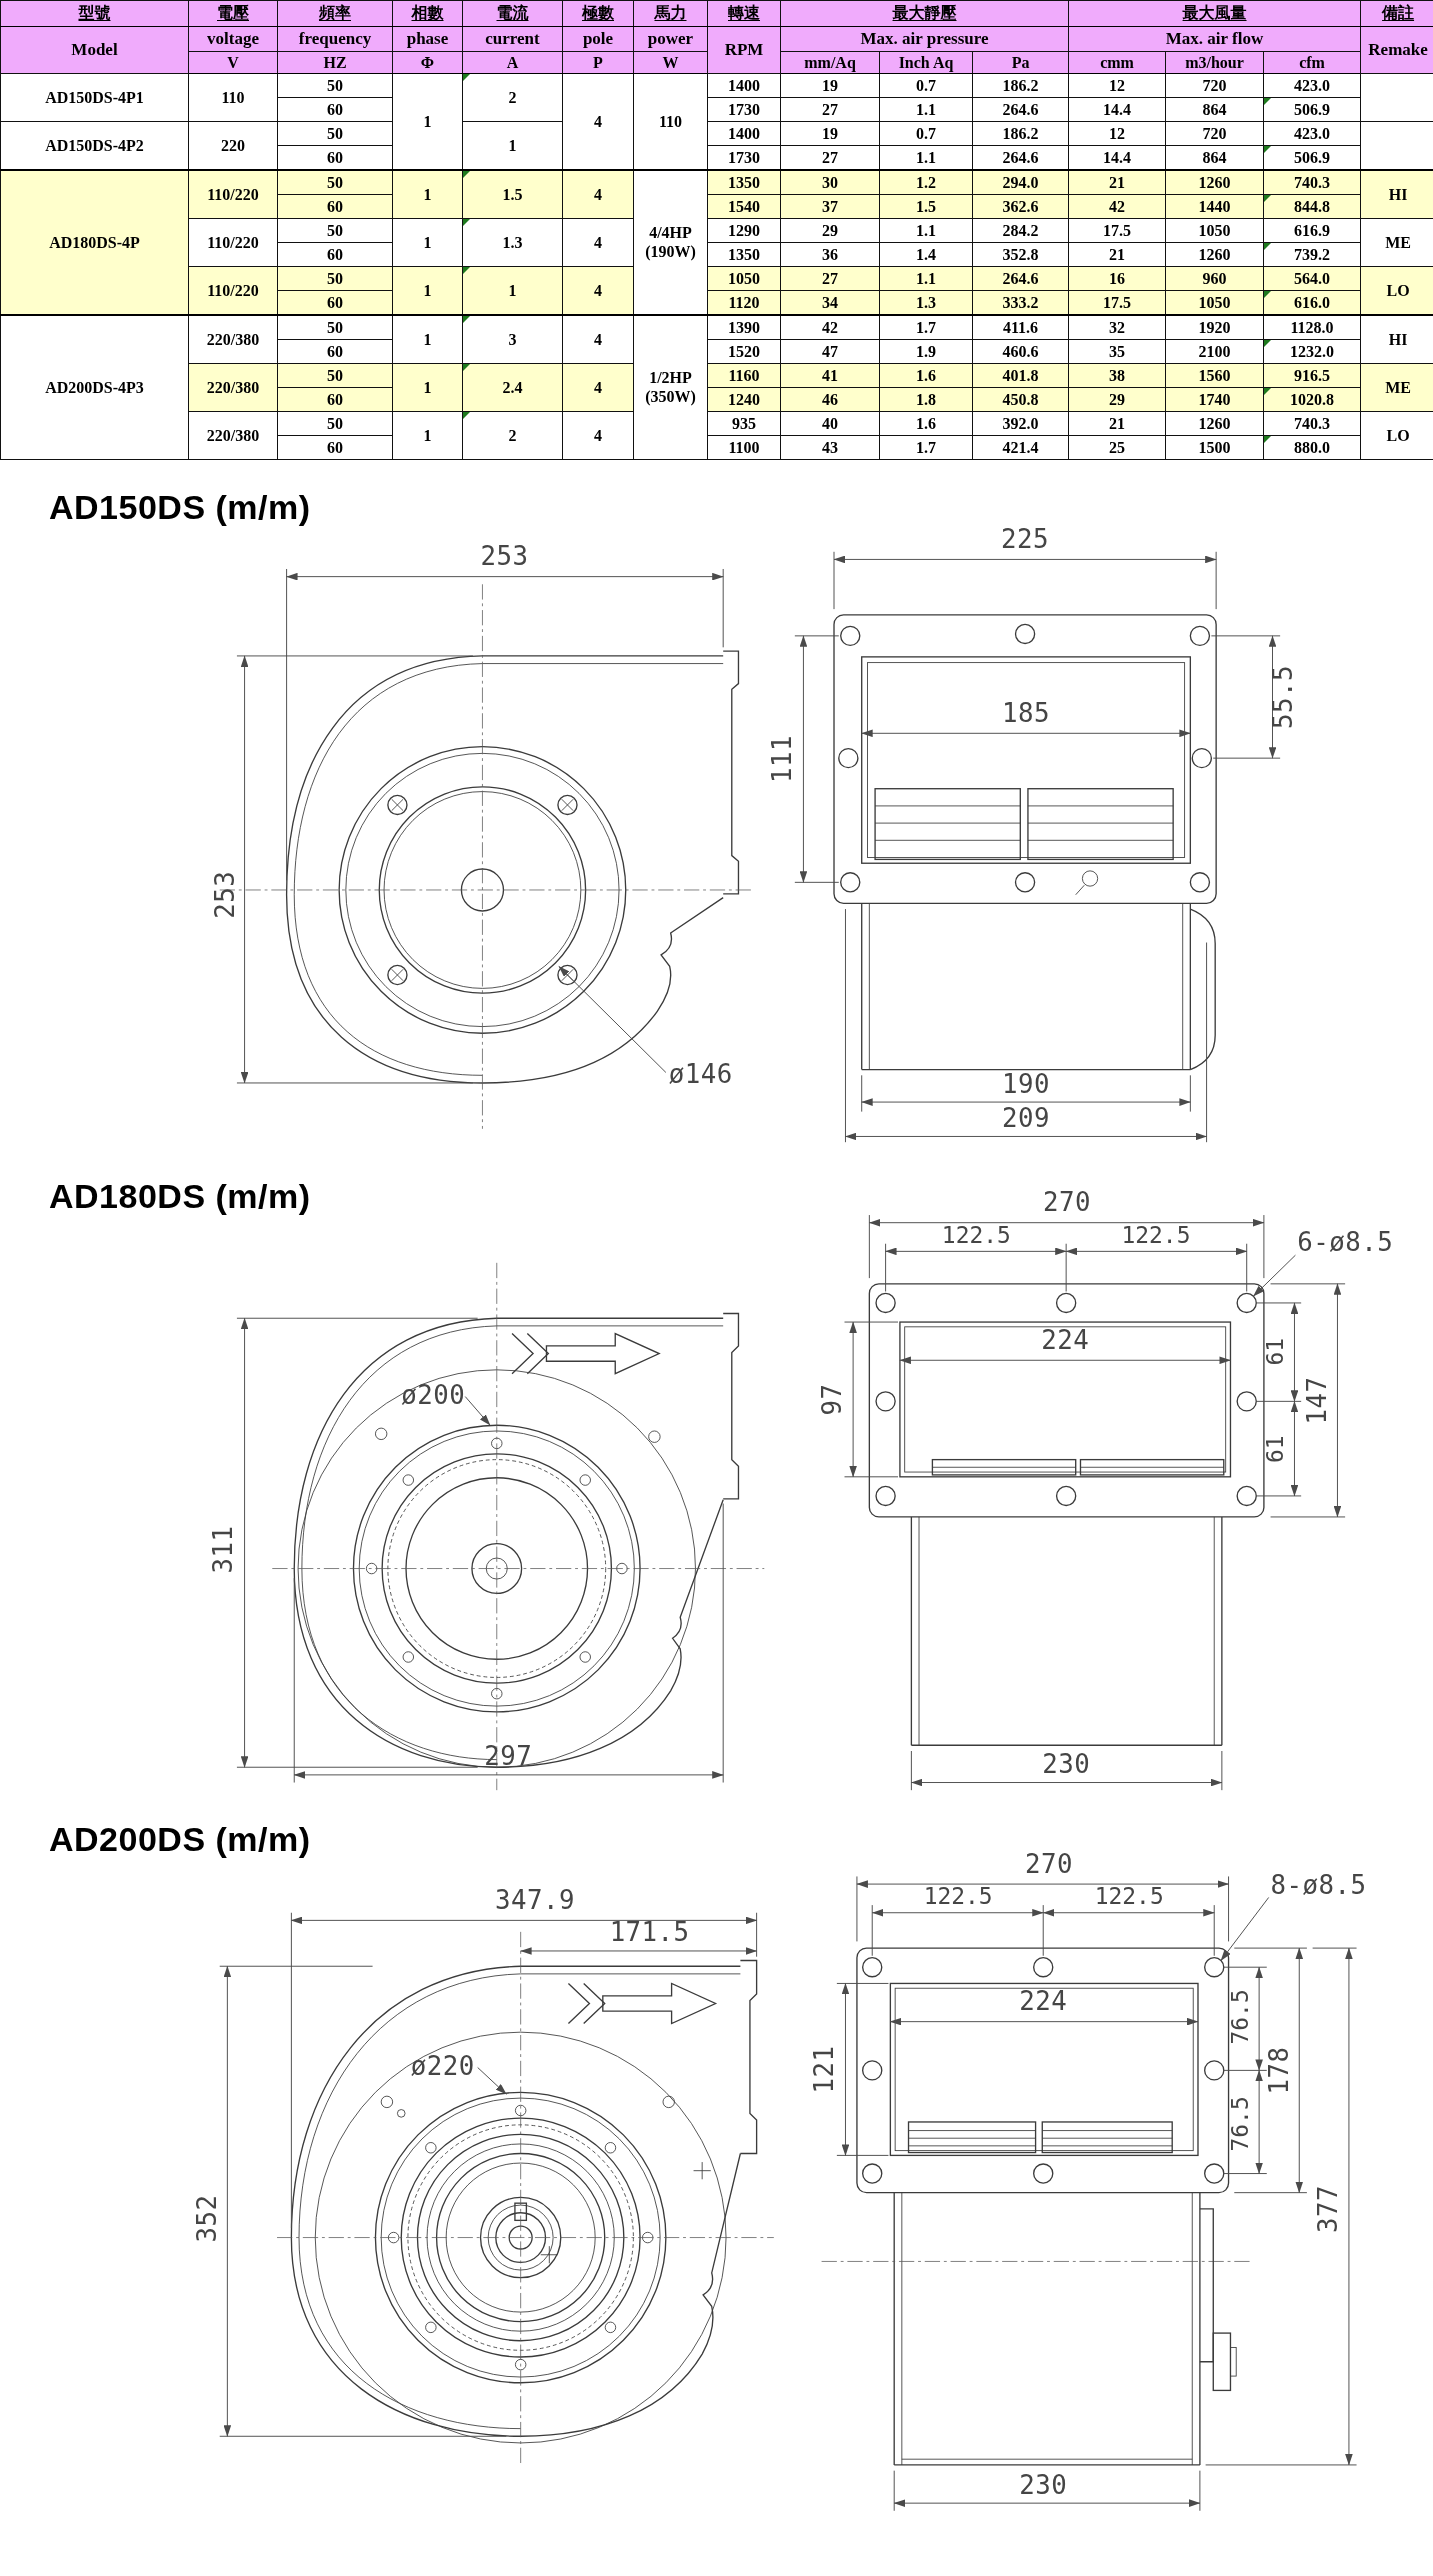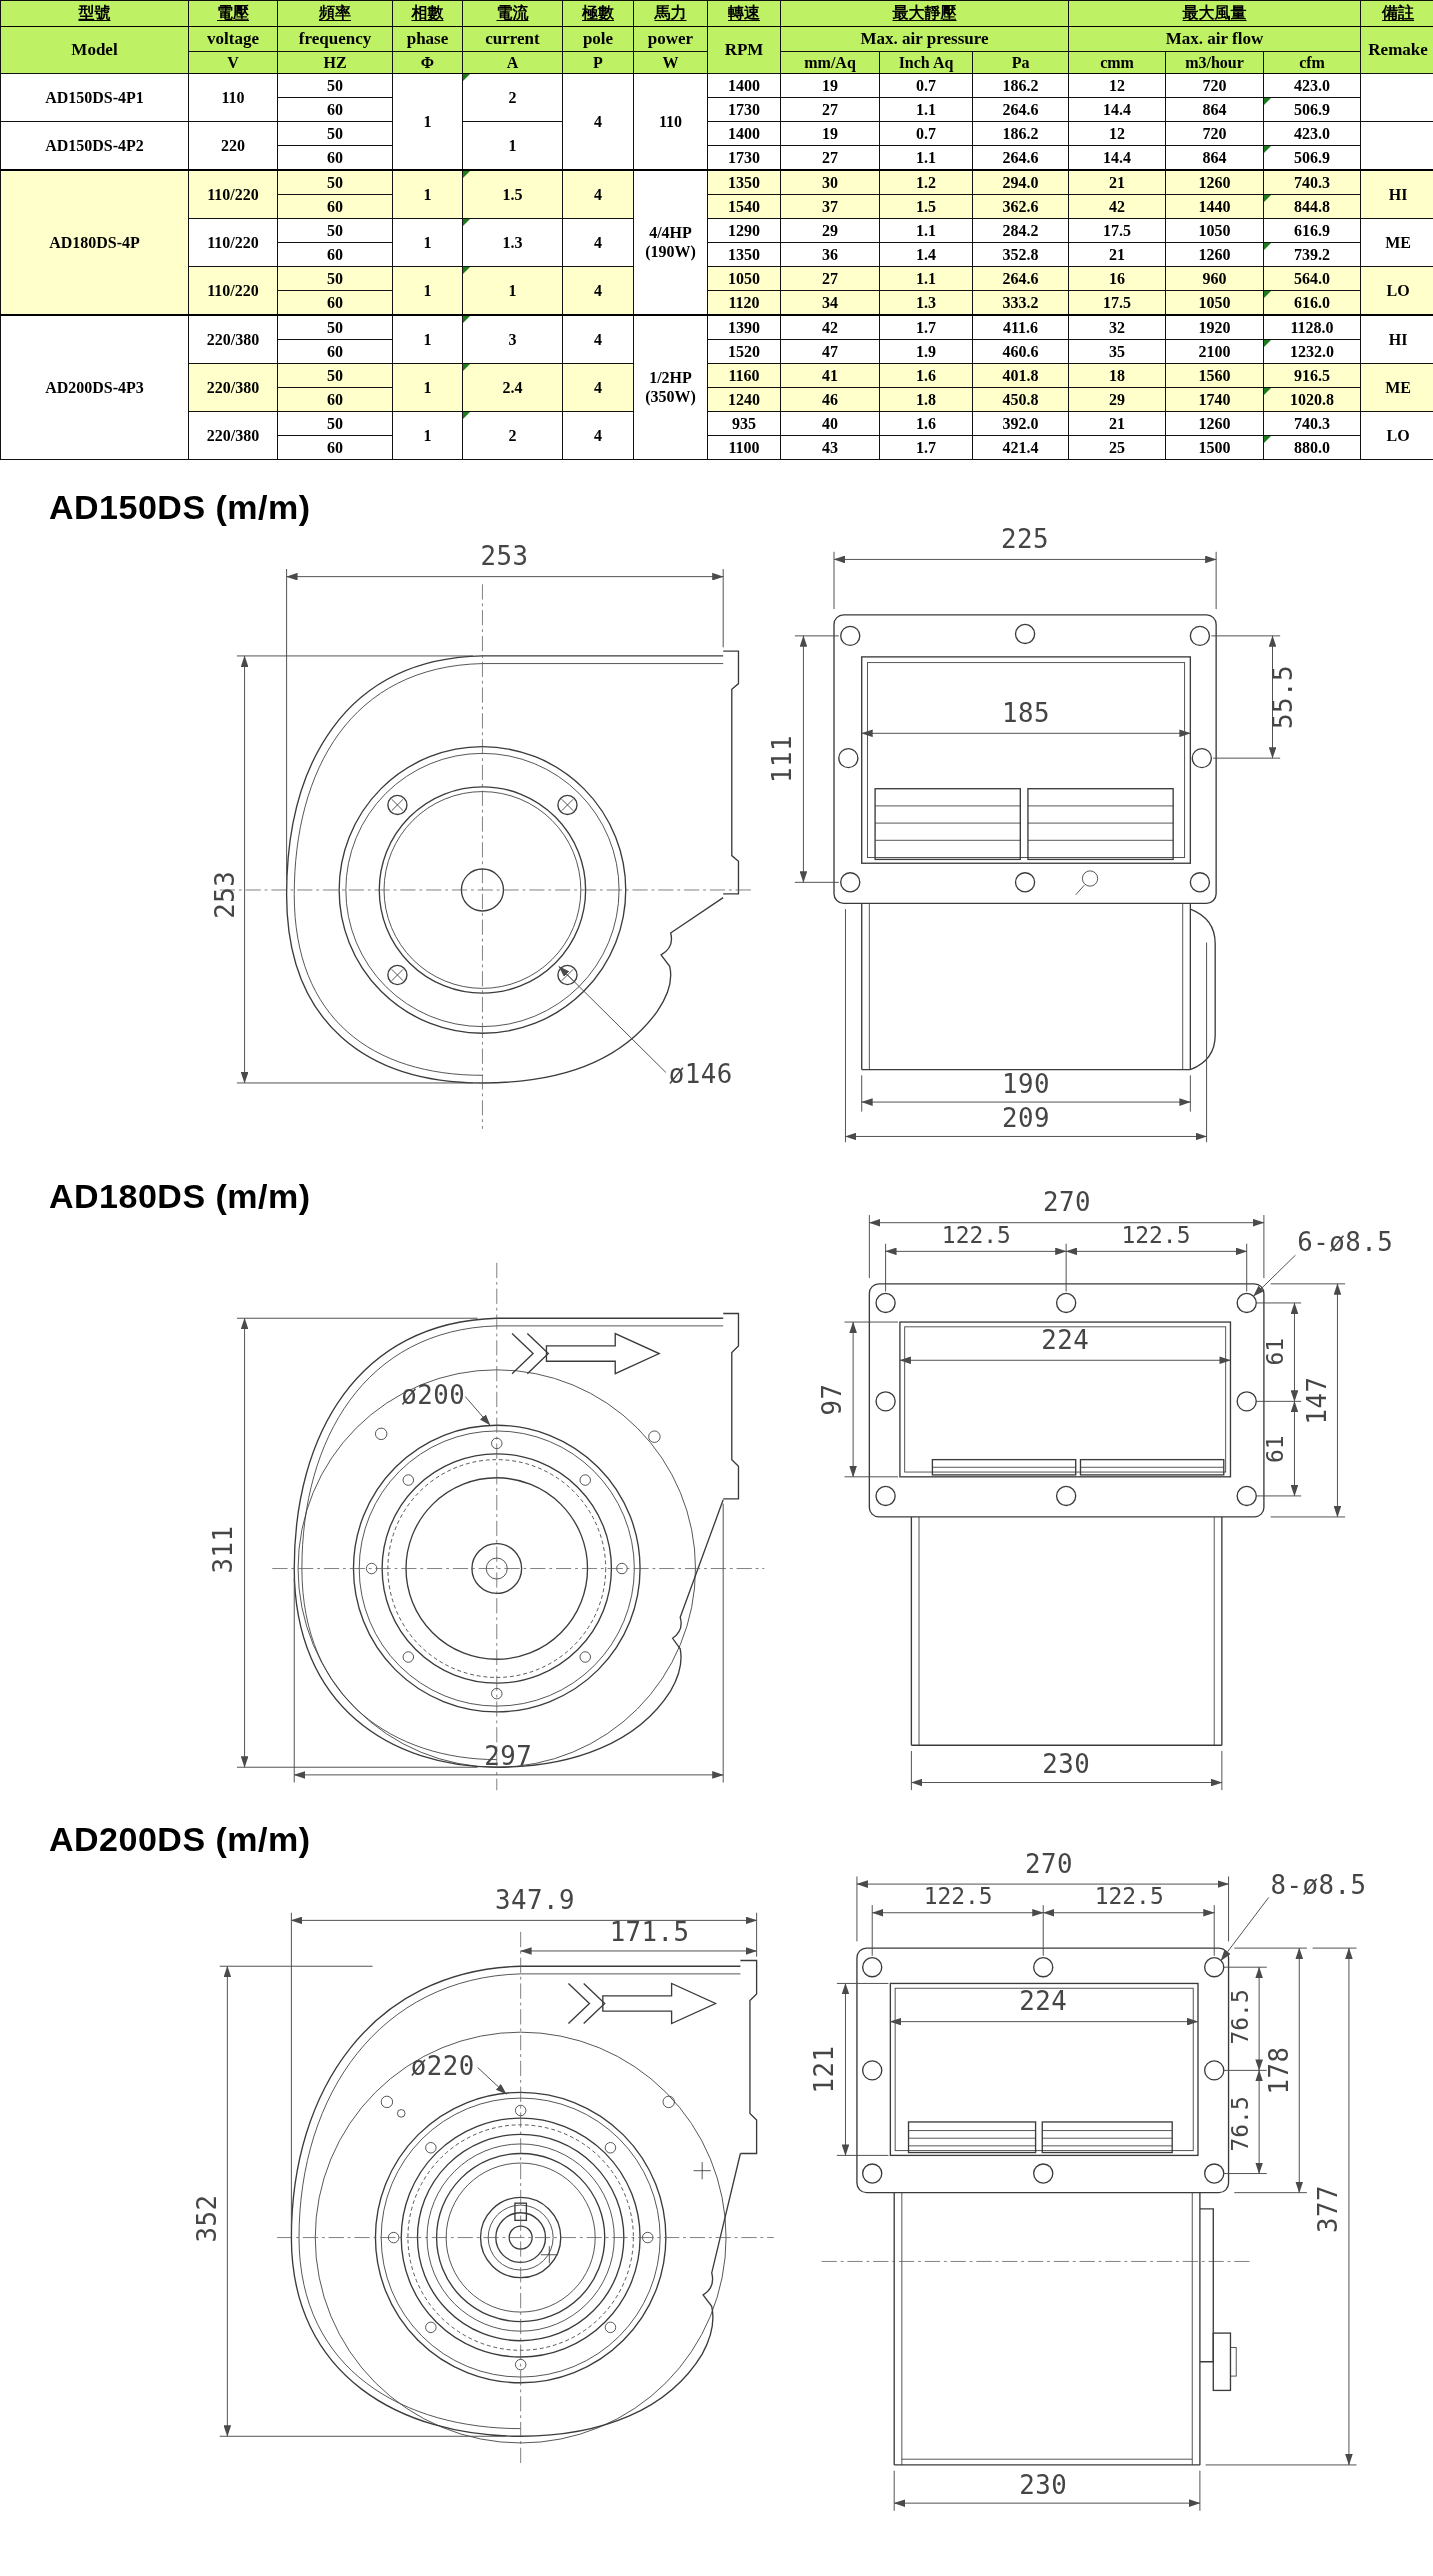--- a/index.html
+++ b/index.html
@@ -1,21 +1,21 @@
 <!DOCTYPE html>
 <html><head>
 <meta charset="utf-8">
 <style>
   html,body{margin:0;padding:0;background:#fff;}
   .page{width:1433px;font-family:"Liberation Serif",serif;color:#000;}
 
   
   table.spec{border-collapse:collapse;width:1433px;table-layout:fixed;border:1.9px solid #000;}
   table.spec th,table.spec td{border:1px solid #111;text-align:center;vertical-align:middle;padding:0;overflow:hidden;}
-  table.spec thead th{background:#bef264;font-weight:bold;}
+  table.spec thead th{background:#f0abfc;font-weight:bold;}
   tr.hr1 th{height:25px;font-size:16px;border-bottom:1.9px solid #000;}
   tr.hr2 th{height:24px;font-size:17px;}
   tr.hr3 th{height:21px;font-size:16px;border-bottom:1.9px solid #000;}
   .zh{text-decoration:underline;text-underline-offset:1.9px;font-family:"Liberation Serif",serif;}
   .en{font-family:"Liberation Serif",serif;}
   table.spec td{height:23px;font-size:16px;font-weight:bold;font-family:"Liberation Serif",serif;}
   td.model{font-family:"Liberation Sans",sans-serif;font-size:15.3px;font-weight:bold;}
   td.pw{white-space:pre-line;line-height:1.15;font-size:15.3px;}
   td.rk{font-size:16px;}
   td.yl{background:#ffffcc;}
@@ -264,21 +264,21 @@
         <tr class="grp">
           <td rowspan="2" class="yl">220/380</td>
           <td class="yl">50</td>
           <td rowspan="2" class="yl">1</td>
           <td rowspan="2" class="yl gm">2.4</td>
           <td rowspan="2" class="yl">4</td>
           <td class="yl">1160</td>
           <td class="yl">41</td>
           <td class="yl">1.6</td>
           <td class="yl">401.8</td>
-          <td class="yl">18</td>
+          <td class="yl">38</td>
           <td class="yl">1560</td>
           <td class="yl">916.5</td>
           <td rowspan="2" class="yl rk">ME</td>
         </tr>
         <tr>
           <td class="yl">60</td>
           <td class="yl">1240</td>
           <td class="yl">46</td>
           <td class="yl">1.8</td>
           <td class="yl">450.8</td>

